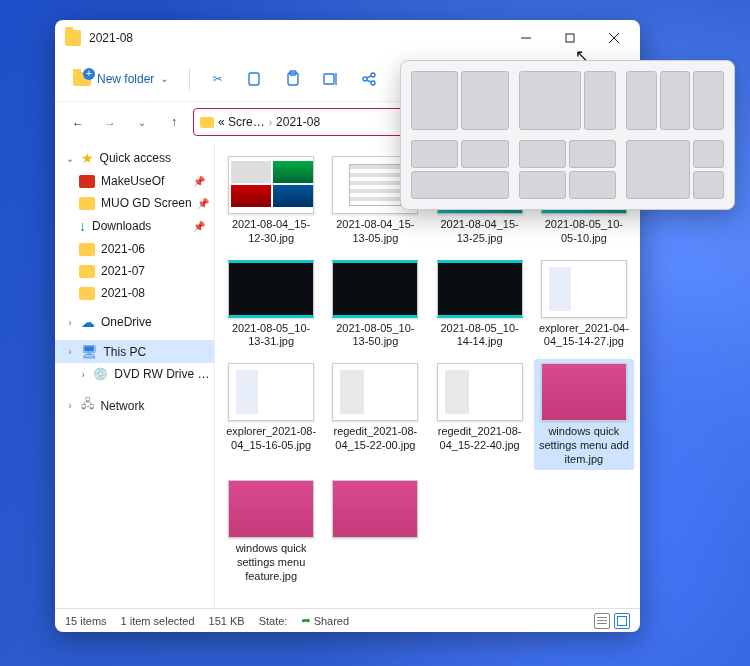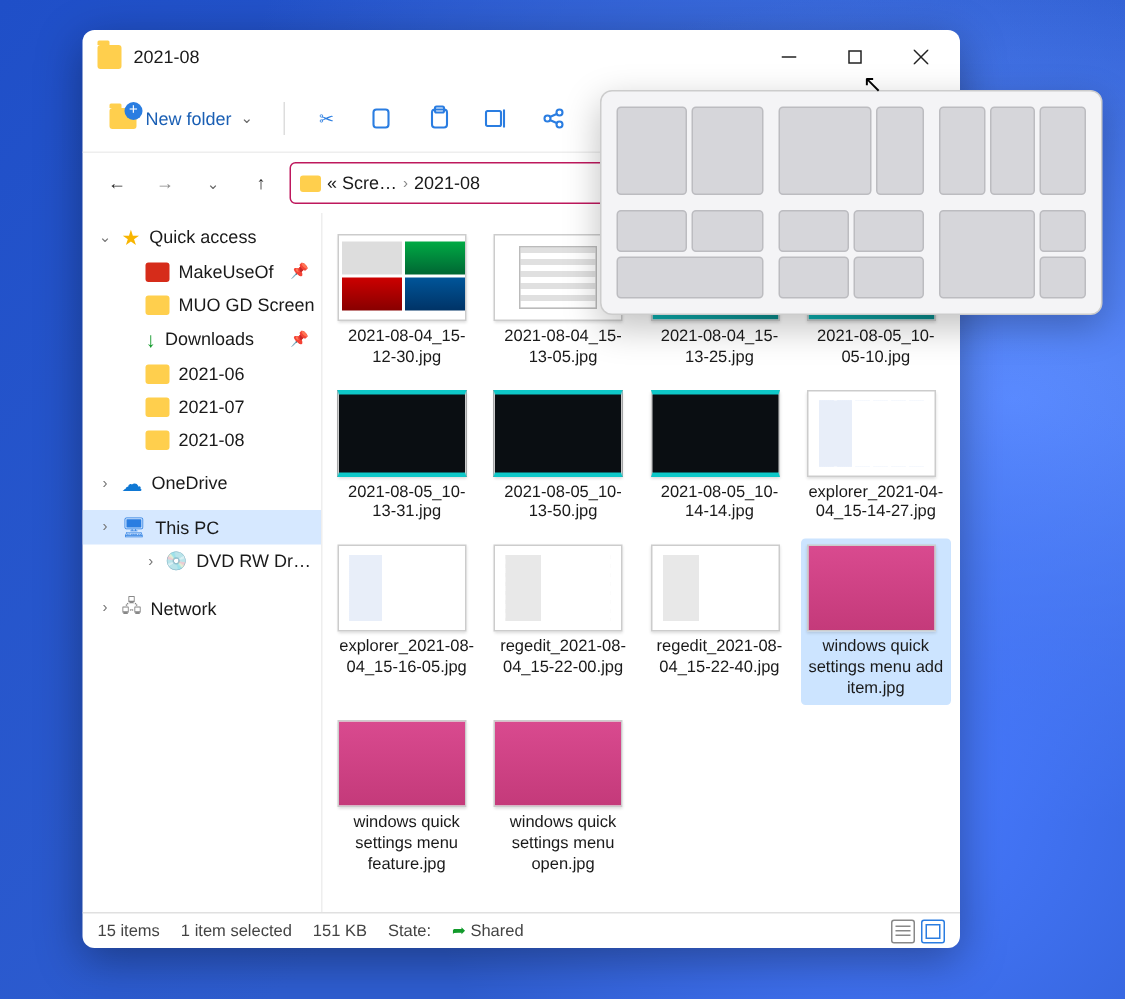--- a/index.html
+++ b/index.html
@@ -46,38 +46,38 @@
   .nav-arrow.enabled { color:#222;}
   .nav-up { color:#222;}
   .crumb-box { flex:1; height:28px; border:1px solid #be185d; border-radius:4px; display:flex; align-items:center; padding:0 6px; font-size:12px; gap:4px;}
   .crumb-box .folder-mini{ width:14px; height:11px; background:#ffcf4d; border-radius:2px;}
   .crumb-chev{ color:#888; font-size:10px;}
   .refresh { color:#444; width:20px; text-align:center;}
 
   .body { flex:1; display:flex; min-height:0;}
   .sidebar { width: 160px; border-right:1px solid #eee; padding:4px 0; overflow:hidden;}
   .tree-item { display:flex; align-items:center; gap:6px; padding:4px 4px 4px 10px; white-space:nowrap; overflow:hidden;}
-  .tree-item.level1 { padding-left:42px;}
+  .tree-item.level1 { padding-left:24px;}
   .tree-item.selected { background:#d6e8ff;}
   .tree-exp { width:10px; color:#777; font-size:10px; text-align:center;}
   .tree-icon { width:16px; height:13px; border-radius:2px; flex-shrink:0;}
   .ico-folder { background:#ffcf4d;}
   .ico-star { color:#f8b500; font-size:14px;}
   .ico-makeuseof { background:#d62c1a;}
   .ico-download { color:#129a2b; font-size:14px; font-weight:bold;}
   .ico-onedrive { color:#0f78d4; font-size:14px;}
   .ico-thispc { color:#2a7de1; font-size:13px;}
   .ico-dvd { color:#888; font-size:12px;}
   .ico-network { color:#888; font-size:12px;}
   .pin { color:#999; font-size:10px; margin-left:auto; margin-right:4px;}
   .tree-gap { height:6px;}
 
   .content { flex:1; overflow:auto; padding:10px 6px;}
   .grid { display:grid; grid-template-columns:repeat(4, 1fr); gap:6px 4px;}
-  .item { display:flex; flex-direction:column; padding:4px; border-radius:3px;}
+  .item { display:flex; flex-direction:column; align-items:center; padding:4px; border-radius:3px;}
   .item.selected { background:#cce4ff;}
   .thumb { width:86px; height:58px; border:1px solid #ccc; box-shadow:0 1px 2px rgba(0,0,0,.15); display:flex; align-items:center; justify-content:center; }
   .thumb.dark { background:#0a0e12; border-top:3px solid #0ec8c8; border-bottom:3px solid #0ec8c8;}
   .thumb.teal { background:linear-gradient(135deg,#0ec8c8 0%,#0a8a8a 100%);}
   .thumb.collage { background:
      linear-gradient(#ddd,#ddd) 2px 4px/40px 22px no-repeat,
      linear-gradient(#c00,#800) 2px 28px/40px 22px no-repeat,
      linear-gradient(#0a4,#063) 44px 4px/40px 22px no-repeat,
      linear-gradient(#059,#036) 44px 28px/40px 22px no-repeat, #fff;}
   .thumb.context { background:#fff;}
@@ -324,21 +324,20 @@
               <span></span>
               <span></span>
             </div>
             <div class="label">windows quick settings menu feature.jpg</div>
           </div>
           <div class="item">
             <div class="thumb quick">
               <span></span>
               <span></span>
             </div>
-            <div class="label">windows quick settings menu open.jpg</div>
           </div>
         </div>
     </div>
   </div>
 
   <div class="statusbar">
     <span>15 items</span>
     <span>1 item selected</span>
     <span>151 KB</span>
     <span>State:</span>

